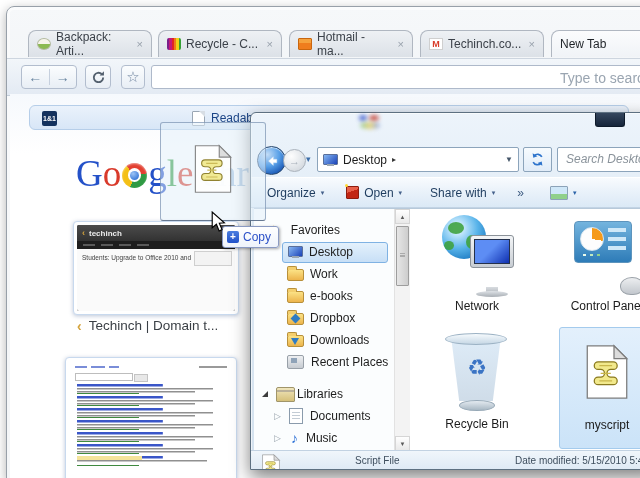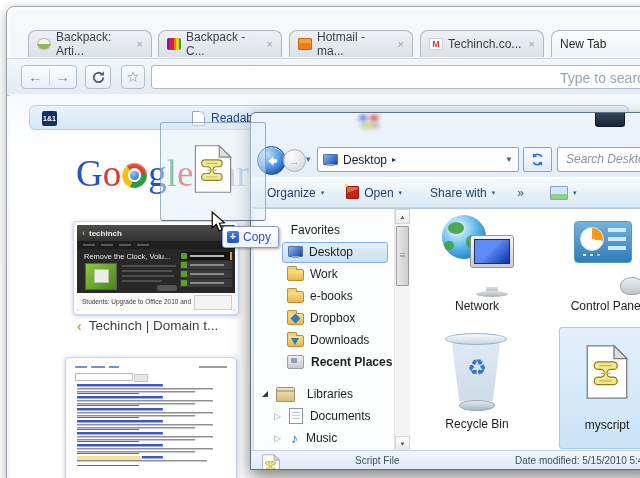--- a/index.html
+++ b/index.html
@@ -257,21 +257,21 @@
   <div class="chrome-win">
 
     <div class="tabstrip">
       <div class="tab" style="left:21px;width:124px;">
         <span class="fav fav-backpack"></span>
         <span>Backpack: Arti...</span>
         <span class="x">×</span>
       </div>
       <div class="tab" style="left:151px;width:124px;">
         <span class="fav fav-twimbow"></span>
-        <span>Backpack - C...</span>
+        <span>Recycle - C...</span>
         <span class="x">×</span>
       </div>
       <div class="tab" style="left:282px;width:124px;">
         <span class="fav fav-hotmail"></span>
         <span>Hotmail - ma...</span>
         <span class="x">×</span>
       </div>
       <div class="tab" style="left:413px;width:124px;">
         <span class="fav fav-gmail">M</span>
         <span>Techinch.co...</span>
@@ -322,34 +322,20 @@
       <span class="lg-suffix">chrome</span>
     </div>
 
     <div class="thumb" style="left:66px;top:214px;width:166px;height:94px;">
       <div class="t1">
         <div class="t1head">
           <span class="golda" style="font-size:9px;">‹</span>
           <span class="site">techinch</span>
         </div>
         <div class="t1nav"></div>
-        <div class="t1slide">
-          <span class="t1title">Remove the Clock, Volu...</span>
-          <span class="t1img"></span>
-          <span class="t1lines"></span>
-          <span class="t1more"></span>
-          <span class="t1side">
-            <span class="t1row hl" style="display:block;">
-                <i></i>
-              </span>
-            <span class="t1row" style="display:block;"></span>
-            <span class="t1row" style="display:block;"></span>
-            <span class="t1row" style="display:block;"></span>
-          </span>
-        </div>
         <div class="t1foot">
           <span class="t1teaser">Students: Upgrade to Office 2010 and</span>
           <span class="t1box"></span>
         </div>
       </div>
     </div>
 
     <div class="link1">
       <span class="golda">‹</span>
       <span>Techinch | Domain t...</span>
@@ -452,26 +438,26 @@
         <div class="nrow" style="top:100px;">
           <span class="ic-fold ov-drop" style="margin-left:33px;"></span>
           <span class="lab" style="margin-left:6px;">Dropbox</span>
         </div>
         <div class="nrow" style="top:122px;">
           <span class="ic-fold ov-down" style="margin-left:33px;"></span>
           <span class="lab" style="margin-left:6px;">Downloads</span>
         </div>
         <div class="nrow" style="top:144px;">
           <span class="ic-recent" style="margin-left:33px;"></span>
-          <span class="lab" style="margin-left:7px;font-weight:bold;">Recent Places</span>
+          <span class="lab" style="margin-left:7px;">Recent Places</span>
         </div>
         <div class="nrow" style="top:176px;">
           <span class="tri-e" style="margin-left:8px;"></span>
           <span class="ic-lib" style="margin-left:8px;"></span>
-          <span class="lab" style="margin-left:12px;">Libraries</span>
+          <span class="lab" style="margin-left:2px;">Libraries</span>
         </div>
         <div class="nrow" style="top:198px;">
           <span class="tri-c" style="margin-left:20px;">▷</span>
           <span class="ic-doc" style="margin-left:8px;"></span>
           <span class="lab" style="margin-left:7px;">Documents</span>
         </div>
         <div class="nrow" style="top:220px;">
           <span class="tri-c" style="margin-left:20px;">▷</span>
           <span class="note" style="margin-left:10px;">♪</span>
           <span class="lab" style="margin-left:8px;">Music</span>

